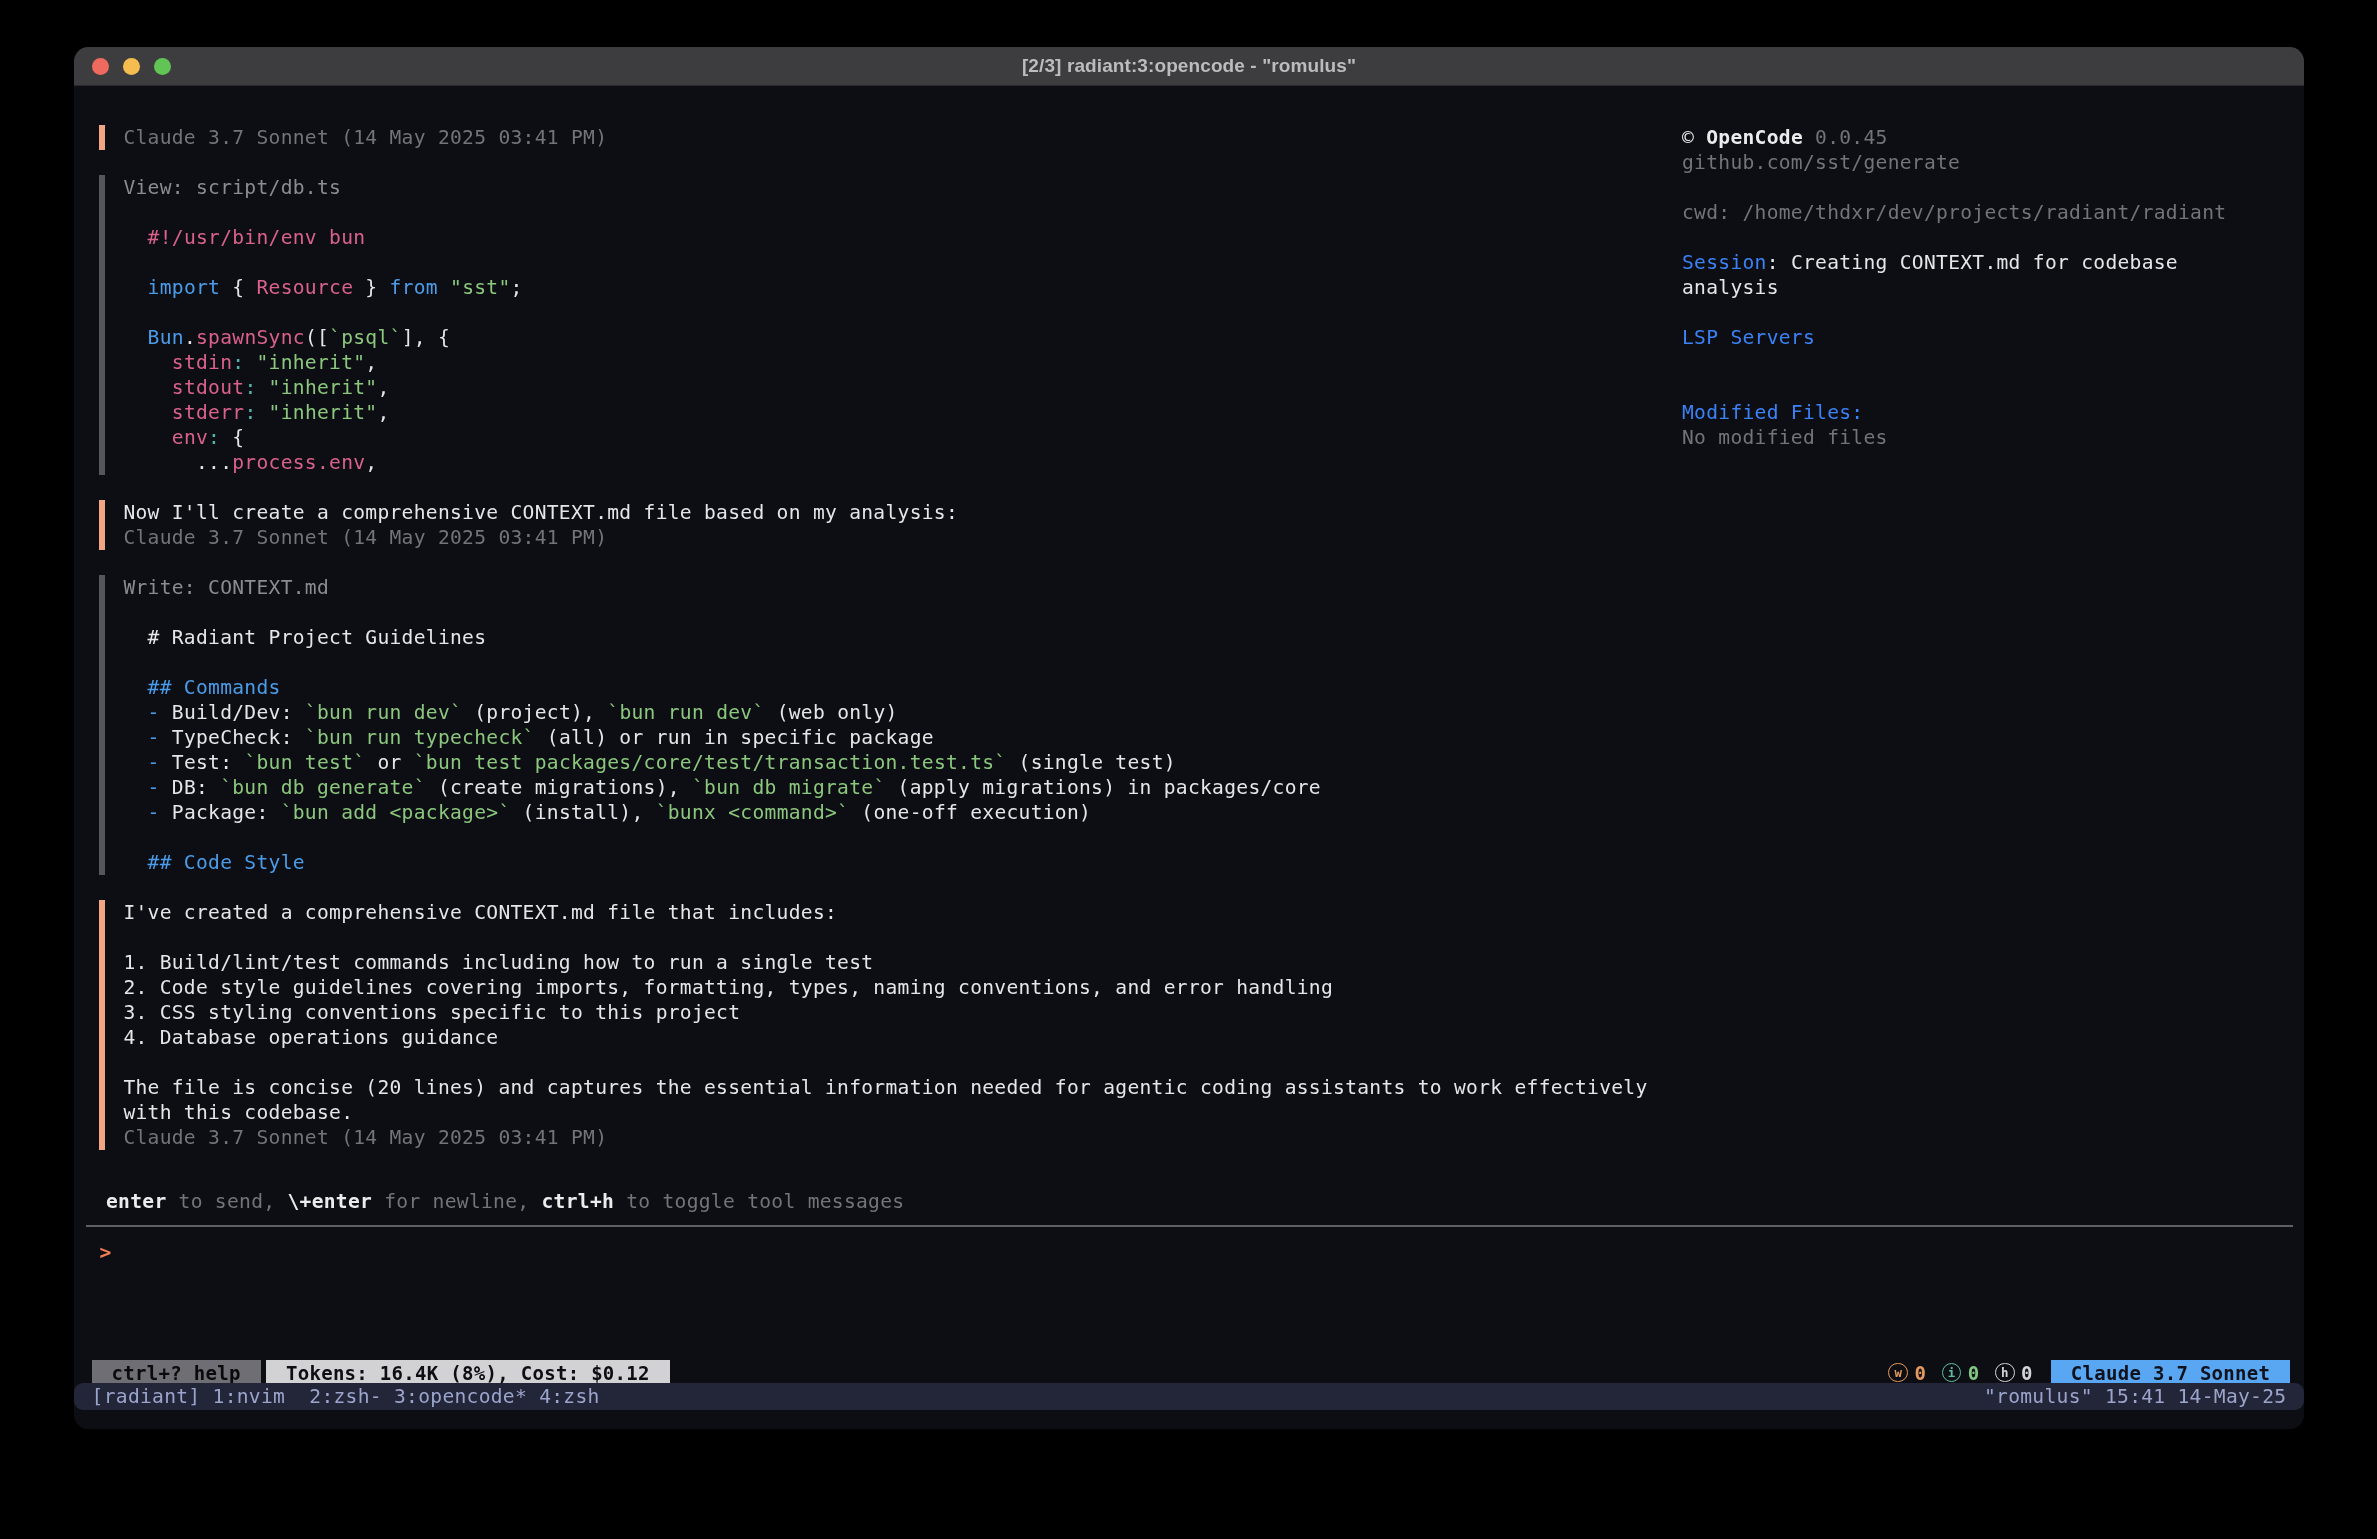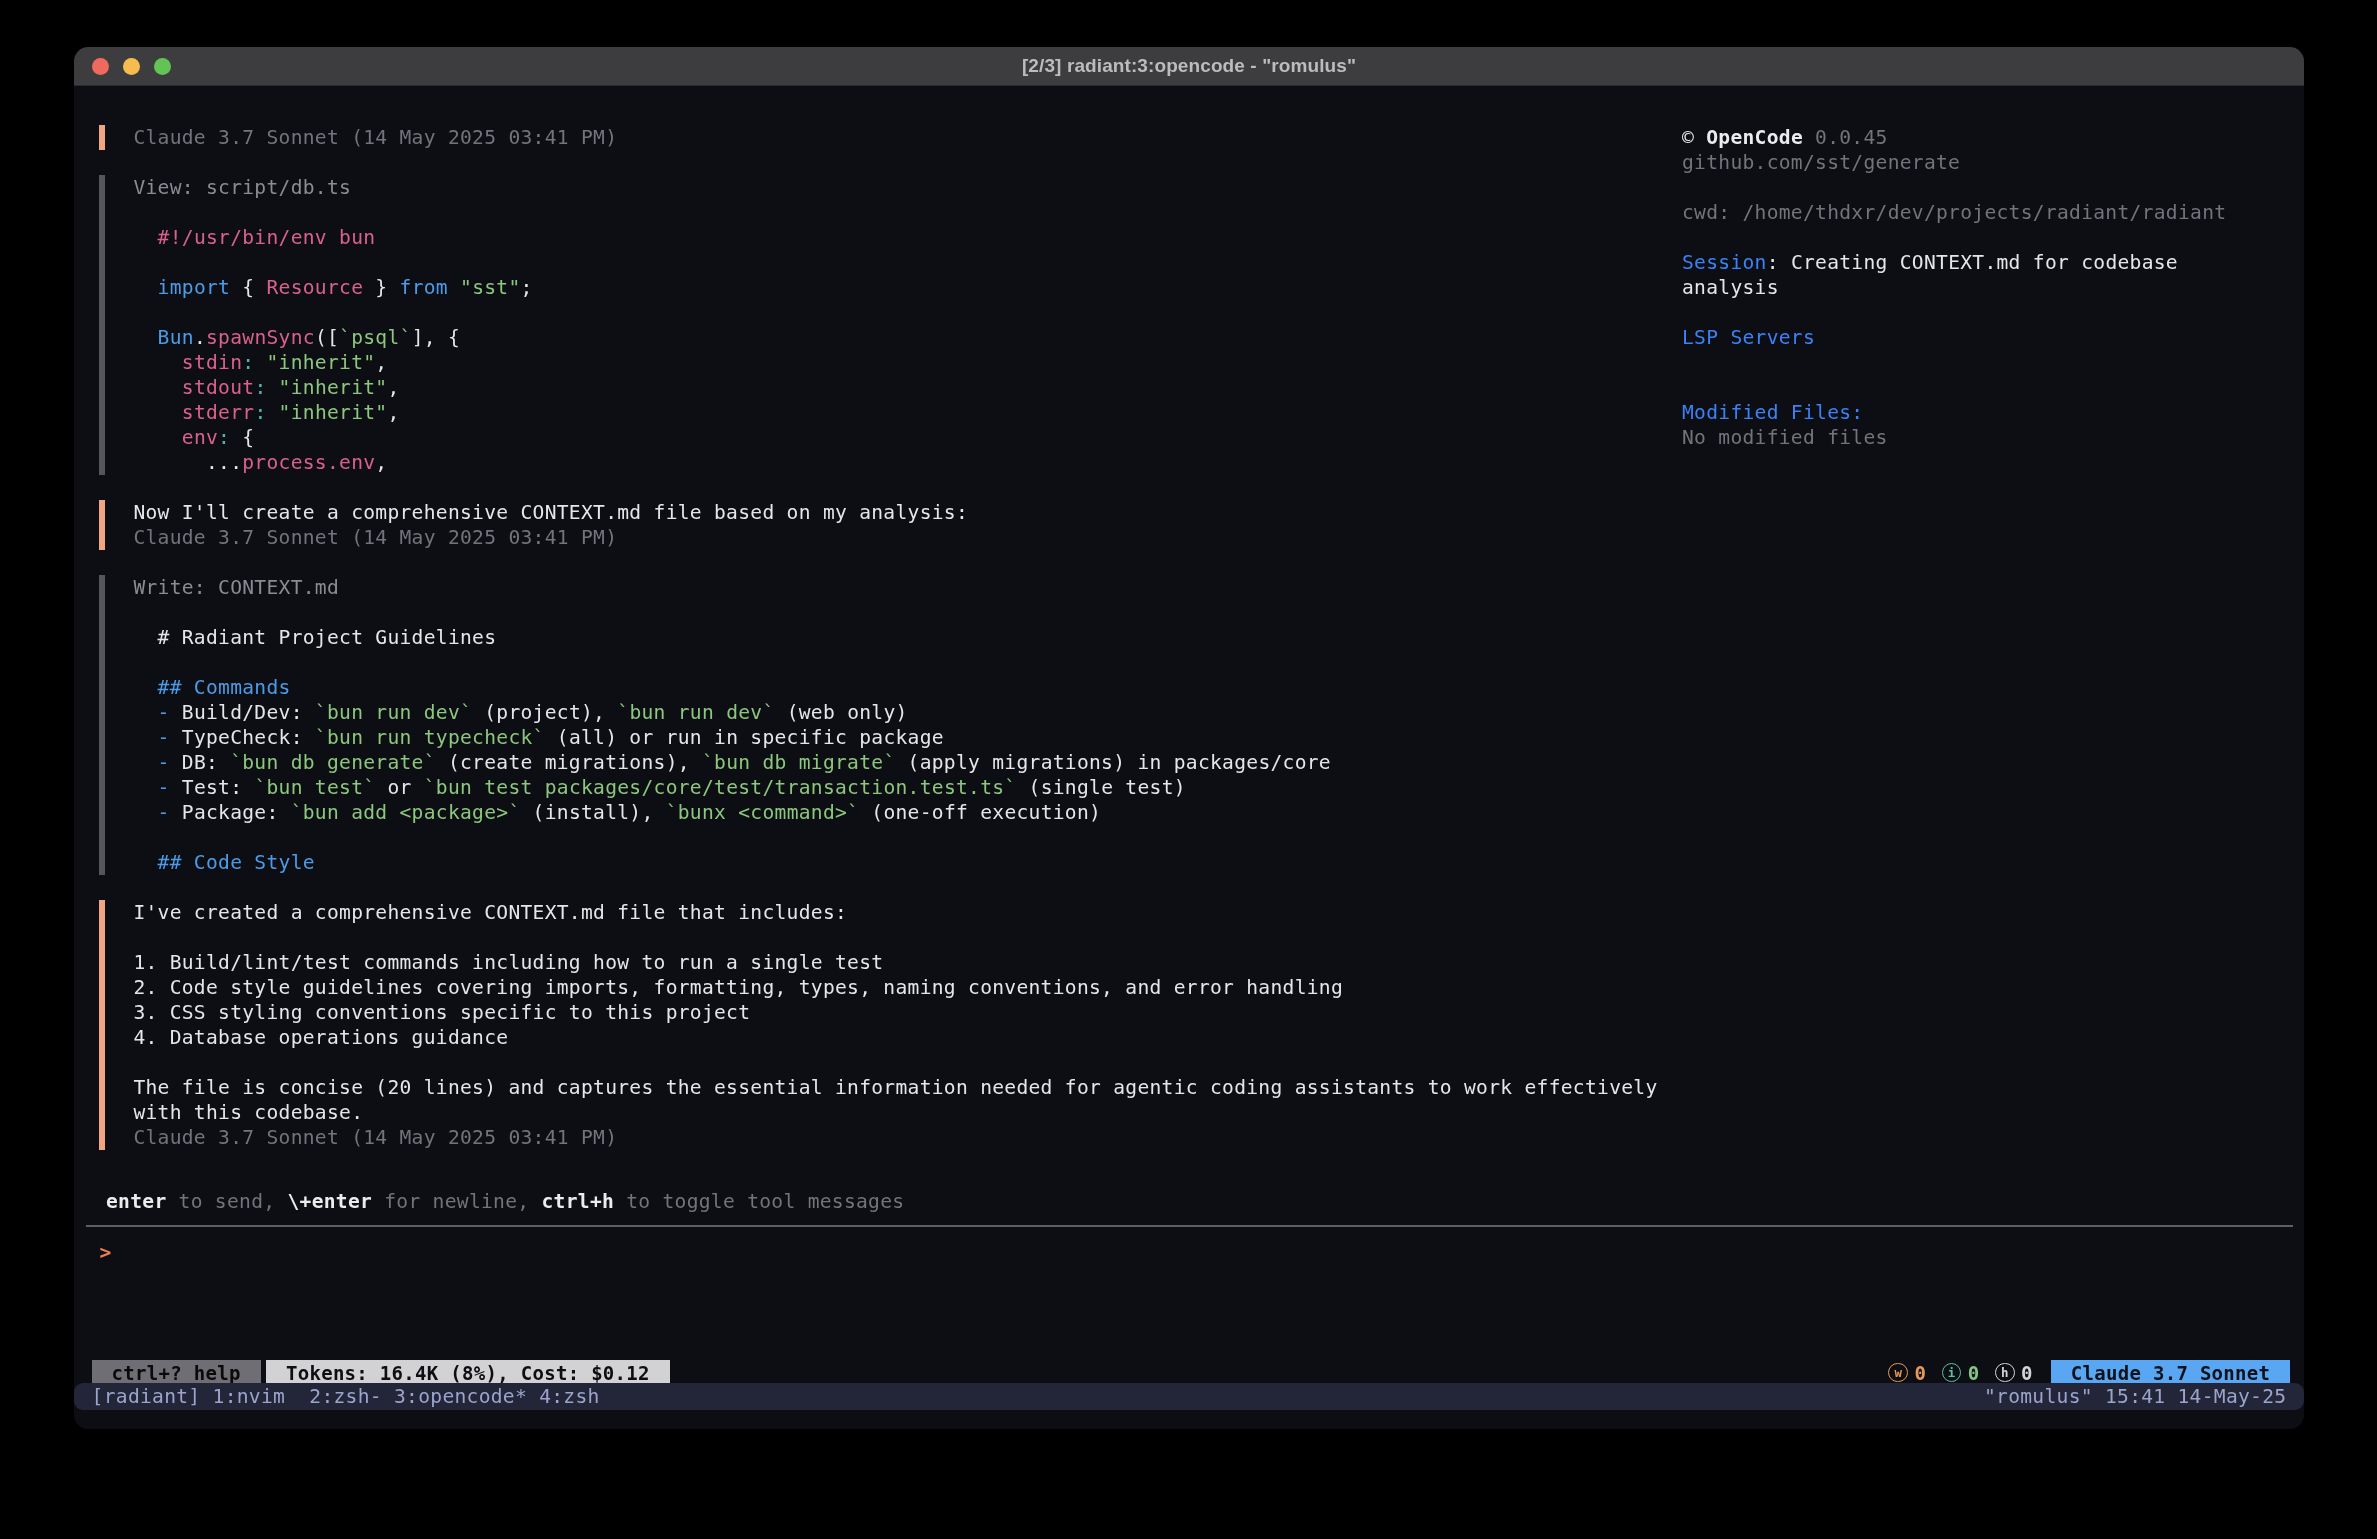--- a/index.html
+++ b/index.html
@@ -37,21 +37,21 @@
   .t-gray     { color:#73737a; }
   .t-dim      { color:#8b8b92; }
   .t-pink     { color:#d9618a; }
   .t-blue     { color:#4b9ce8; }
   .t-green    { color:#8bc77d; }
   .t-teal     { color:#4fb6ae; }
   .t-orange   { color:#3b82f6; font-weight:400; }
   .t-prompt   { color:#f07e52; font-weight:700; }
 
   .chat { position:absolute; left:25.4px; top:39px; width:1592px; }
-  .block { border-left:6.5px solid #55555b; padding-left:28px; margin-bottom:25px; }
+  .block { border-left:6.5px solid #55555b; padding-left:18px; margin-bottom:25px; }
   .b-orange { border-color:#f2a583; }
   .b-gray   { border-color:#55555b; }
 
   .sidebar { position:absolute; left:1608px; top:39px; width:626px; }
 
   .hint   { position:absolute; left:32px; top:1103px; }
   .hr     { position:absolute; left:11.7px; top:1139px; width:2207px; height:2px; background:#5f5f63; }
   .prompt { position:absolute; left:25.4px; top:1154px; width:2179px; }
 
   .statusbar {
@@ -119,22 +119,22 @@
           <div class="line"><span class="t-gray">Claude 3.7 Sonnet (14 May 2025 03:41 PM)</span></div>
         </div>
       <div class="block b-gray">
           <div class="line"><span class="t-dim">Write: CONTEXT.md</span></div>
           <div class="line">&nbsp;</div>
           <div class="line"><span class="t-white">  # Radiant Project Guidelines</span></div>
           <div class="line">&nbsp;</div>
           <div class="line"><span class="t-blue">  ## Commands</span></div>
           <div class="line"><span class="t-blue">  - </span><span class="t-white">Build/Dev: </span><span class="t-green">`bun run dev`</span><span class="t-white"> (project), </span><span class="t-green">`bun run dev`</span><span class="t-white"> (web only)</span></div>
           <div class="line"><span class="t-blue">  - </span><span class="t-white">TypeCheck: </span><span class="t-green">`bun run typecheck`</span><span class="t-white"> (all) or run in specific package</span></div>
+          <div class="line"><span class="t-blue">  - </span><span class="t-white">Test: </span><span class="t-green">`bun test`</span><span class="t-white"> or </span><span class="t-green">`bun test packages/core/test/transaction.test.ts`</span><span class="t-white"> (single test)</span></div>
           <div class="line"><span class="t-blue">  - </span><span class="t-white">DB: </span><span class="t-green">`bun db generate`</span><span class="t-white"> (create migrations), </span><span class="t-green">`bun db migrate`</span><span class="t-white"> (apply migrations) in packages/core</span></div>
-          <div class="line"><span class="t-blue">  - </span><span class="t-white">Test: </span><span class="t-green">`bun test`</span><span class="t-white"> or </span><span class="t-green">`bun test packages/core/test/transaction.test.ts`</span><span class="t-white"> (single test)</span></div>
           <div class="line"><span class="t-blue">  - </span><span class="t-white">Package: </span><span class="t-green">`bun add &lt;package&gt;`</span><span class="t-white"> (install), </span><span class="t-green">`bunx &lt;command&gt;`</span><span class="t-white"> (one-off execution)</span></div>
           <div class="line">&nbsp;</div>
           <div class="line"><span class="t-blue">  ## Code Style</span></div>
         </div>
       <div class="block b-orange">
           <div class="line"><span class="t-white">I've created a comprehensive CONTEXT.md file that includes:</span></div>
           <div class="line">&nbsp;</div>
           <div class="line"><span class="t-white">1. Build/lint/test commands including how to run a single test</span></div>
           <div class="line"><span class="t-white">2. Code style guidelines covering imports, formatting, types, naming conventions, and error handling</span></div>
           <div class="line"><span class="t-white">3. CSS styling conventions specific to this project</span></div>

